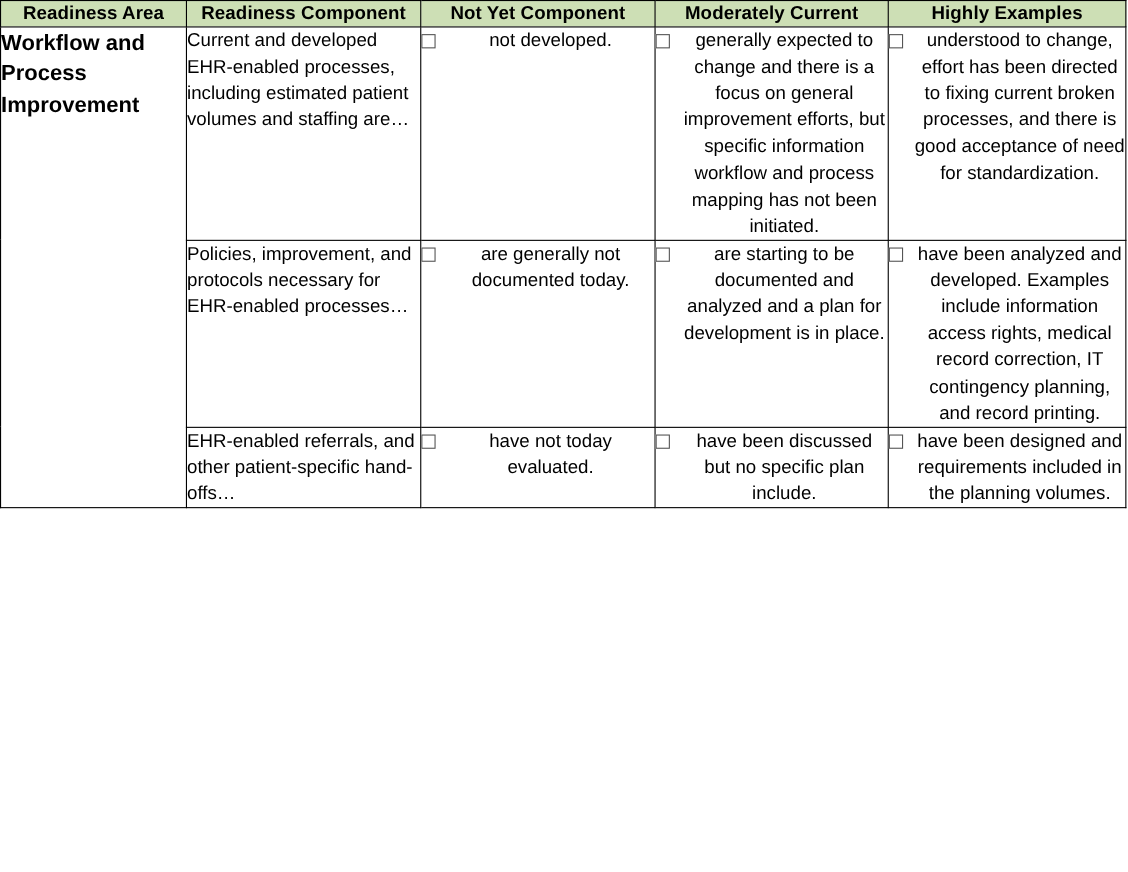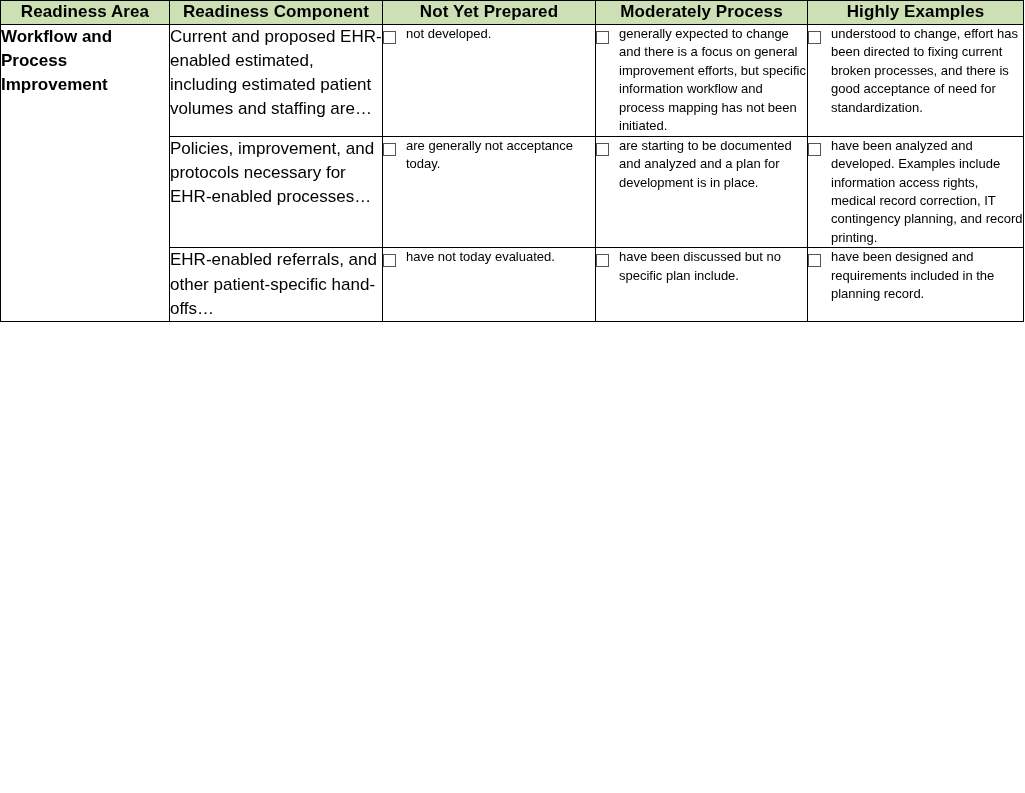--- a/index.html
+++ b/index.html
@@ -44,32 +44,33 @@
   }
   col.c-area { width: 169px; }
   col.c-comp { width: 213px; }
   col.c-not { width: 213px; }
   col.c-mod { width: 212px; }
   col.c-high { width: 216px; }
 
   td.area-cell {
     padding: 14px 10px 10px 14px;
     font-weight: bold;
-    font-size: 17px;
+    font-size: 20px;
     line-height: 1.42;
   }
   td.comp-cell {
     padding: 14px 12px 12px 14px;
     font-size: 17px;
     line-height: 1.42;
   }
   td.level-cell {
     padding: 12px 8px 12px 10px;
-    font-size: 13px;
+    font-size: 17px;
     line-height: 1.42;
+    text-align: center;
   }
   .item {
     display: flex;
     align-items: flex-start;
     gap: 10px;
   }
   .checkbox {
     flex: 0 0 auto;
     width: 11px;
     height: 11px;
@@ -93,31 +94,31 @@
       <col class="c-area">
       <col class="c-comp">
       <col class="c-not">
       <col class="c-mod">
       <col class="c-high">
     </colgroup>
     <thead>
       <tr>
         <th>Readiness Area</th>
         <th>Readiness Component</th>
-        <th>Not Yet Prepared</th>
-        <th>Moderately Process</th>
+        <th>Not Yet Component</th>
+        <th>Moderately Current</th>
         <th>Highly Examples</th>
       </tr>
     </thead>
     <tbody>
       <tr>
         <td class="area-cell" rowspan="3">
           <span class="area-label">Workflow and Process Improvement</span>
         </td>
-        <td class="comp-cell">Current and proposed EHR-enabled estimated, including estimated patient volumes and staffing are…</td>
+        <td class="comp-cell">Current and developed EHR-enabled processes, including estimated patient volumes and staffing are…</td>
         <td class="level-cell">
           <div class="item">
             <span class="checkbox"></span>
             <span class="item-text">not developed.</span>
           </div>
         </td>
         <td class="level-cell">
           <div class="item">
             <span class="checkbox"></span>
             <span class="item-text">generally expected to change and there is a focus on general improvement efforts, but specific information workflow and process mapping has not been initiated.</span>
@@ -128,21 +129,21 @@
             <span class="checkbox"></span>
             <span class="item-text">understood to change, effort has been directed to fixing current broken processes, and there is good acceptance of need for standardization.</span>
           </div>
         </td>
       </tr>
       <tr>
         <td class="comp-cell">Policies, improvement, and protocols necessary for EHR-enabled processes…</td>
         <td class="level-cell">
           <div class="item">
             <span class="checkbox"></span>
-            <span class="item-text">are generally not acceptance today.</span>
+            <span class="item-text">are generally not documented today.</span>
           </div>
         </td>
         <td class="level-cell">
           <div class="item">
             <span class="checkbox"></span>
             <span class="item-text">are starting to be documented and analyzed and a plan for development is in place.</span>
           </div>
         </td>
         <td class="level-cell">
           <div class="item">
@@ -161,19 +162,19 @@
         </td>
         <td class="level-cell">
           <div class="item">
             <span class="checkbox"></span>
             <span class="item-text">have been discussed but no specific plan include.</span>
           </div>
         </td>
         <td class="level-cell">
           <div class="item">
             <span class="checkbox"></span>
-            <span class="item-text">have been designed and requirements included in the planning record.</span>
+            <span class="item-text">have been designed and requirements included in the planning volumes.</span>
           </div>
         </td>
       </tr>
     </tbody>
   </table>
 </div>
 
 </body></html>

